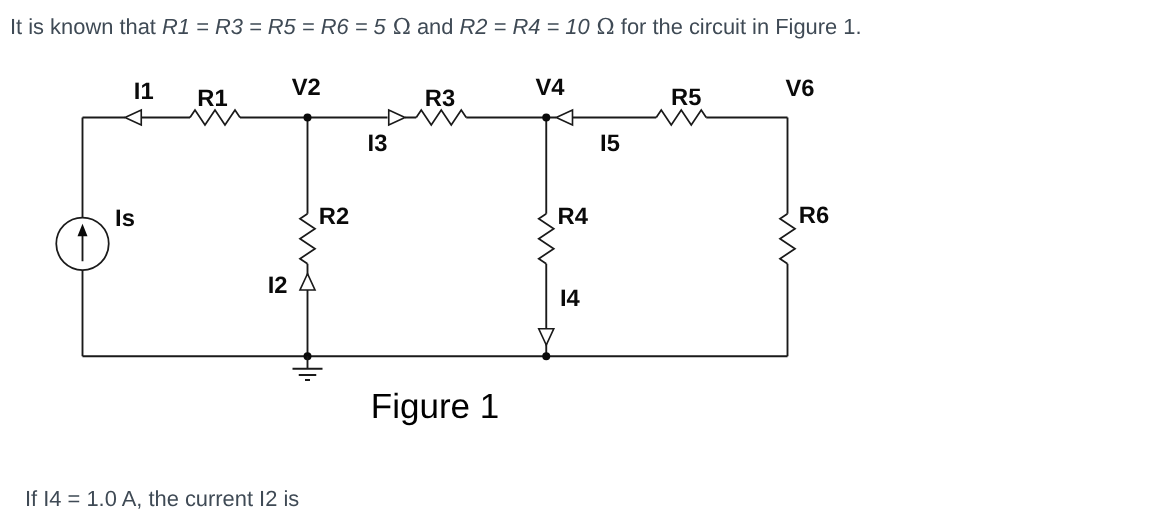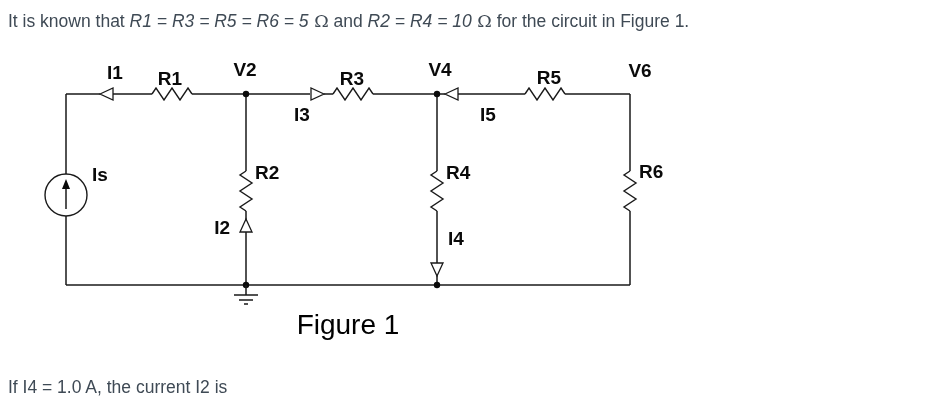--- a/index.html
+++ b/index.html
@@ -9,21 +9,21 @@
     background:#ffffff;
     font-family:"Liberation Sans",sans-serif;
     overflow:hidden;
   }
   .intro{
     position:absolute;left:8px;top:11px;margin:0;
     font-size:17.5px;line-height:1.25;color:#3f4a55;
     white-space:pre-wrap;
   }
   .question{
-    position:absolute;left:8px;top:377px;margin:0;
+    position:absolute;left:8px;top:377px;margin:12px;
     font-size:17.5px;line-height:1.25;color:#3f4a55;
     white-space:pre-wrap;
   }
   .math{font-style:italic;}
   .omega{font-style:normal;font-family:"DejaVu Serif",serif;}
   svg.circuit{position:absolute;left:0;top:0;}
   .wire{stroke:#1a1a1a;stroke-width:1.5;fill:none;}
   .comp{stroke:#1a1a1a;stroke-width:1.4;fill:none;}
   .tri{stroke:#1a1a1a;stroke-width:1.3;fill:#ffffff;}
   .dot{fill:#0a0a0a;stroke:none;}

